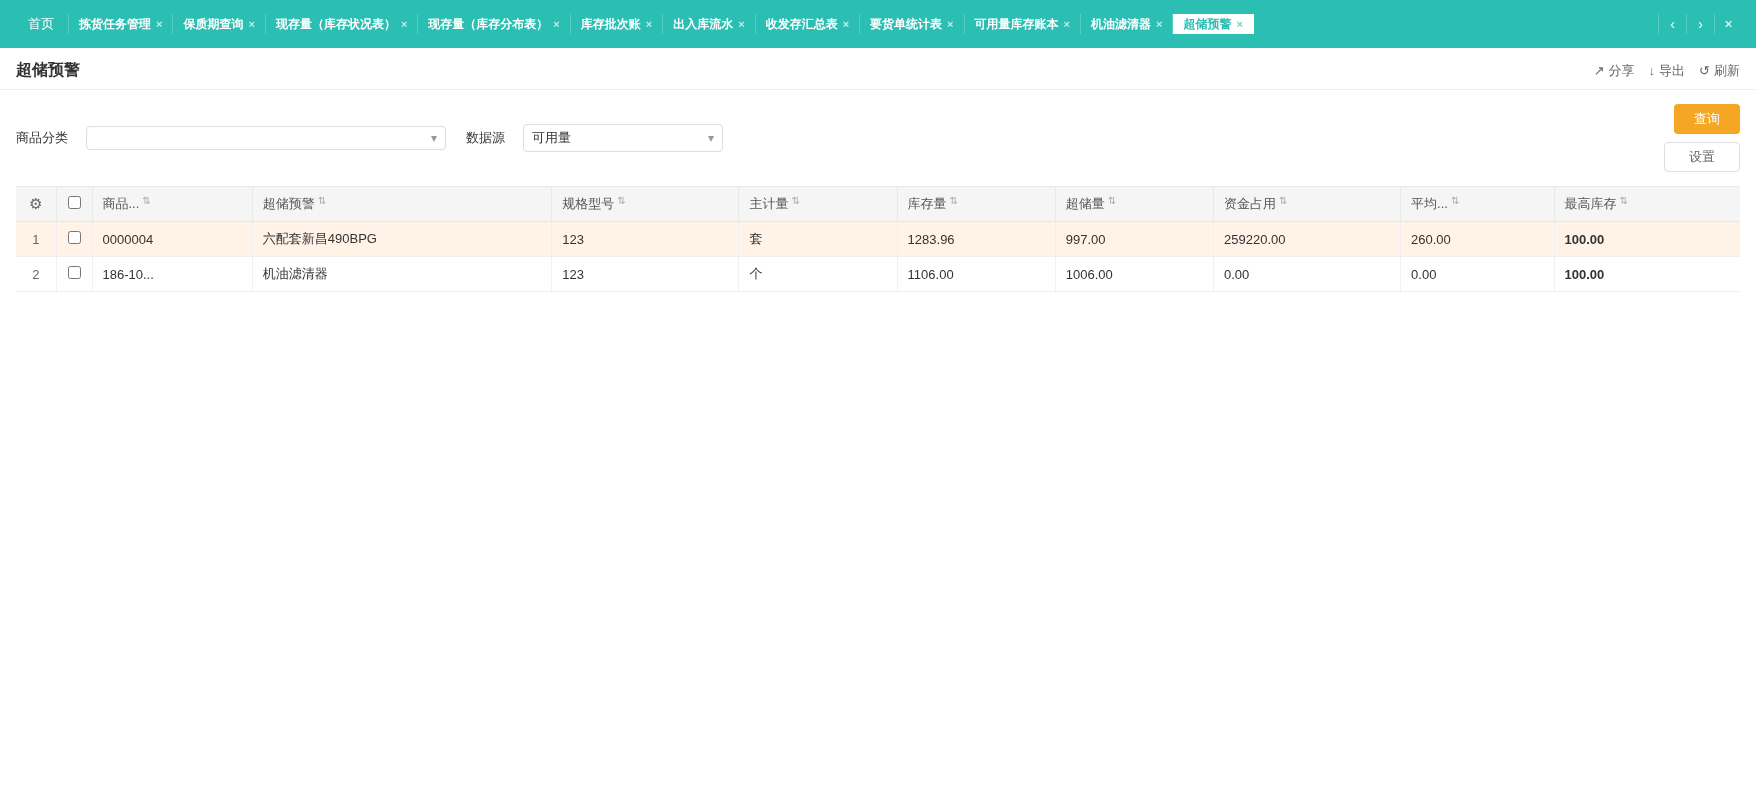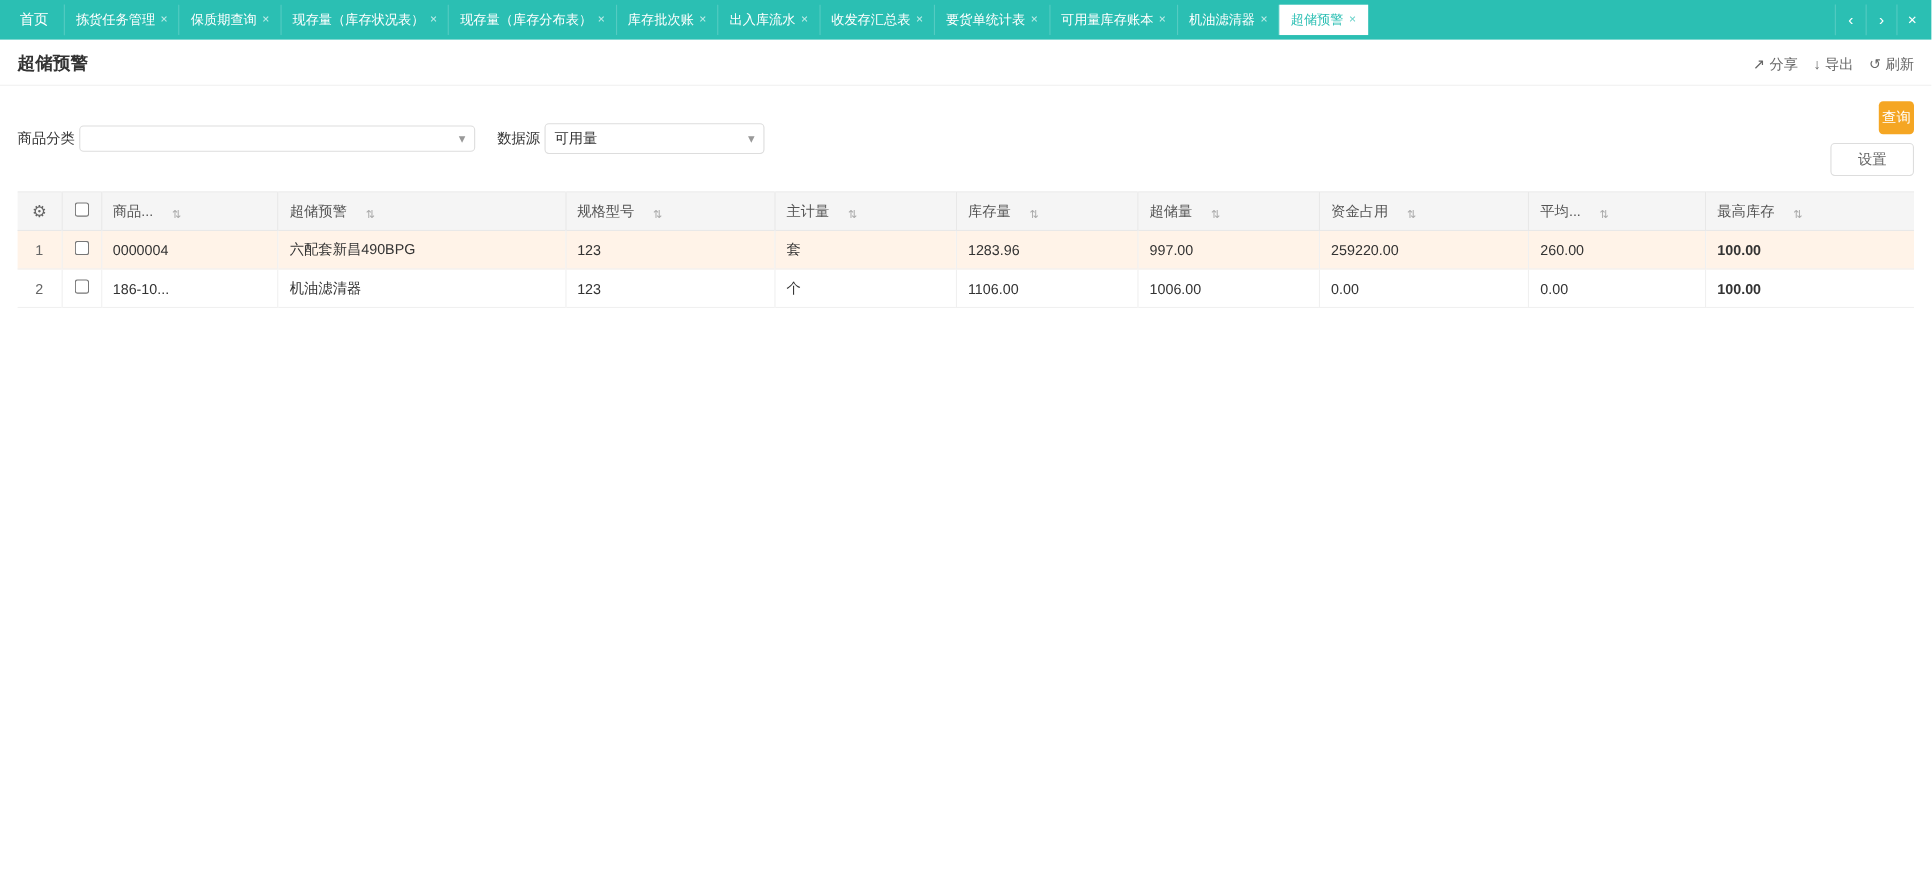--- a/index.html
+++ b/index.html
@@ -3,22 +3,22 @@
   <meta charset="utf-8">
   <style>
     * { box-sizing: border-box; margin: 0; padding: 0; }
     body { font-family: 'Microsoft YaHei', Arial, sans-serif; font-size: 13px; background: #fff; color: #333; overflow-x: hidden; }
 
     
     .top-nav {
       display: flex;
       align-items: center;
       background: #2bbfb3;
-      height: 36px;
-      padding: 4px;
+      height: 48px;
+      padding: 14px;
       overflow: hidden;
     }
     .nav-item {
       display: flex;
       align-items: center;
       padding: 0 10px;
       height: 100%;
       color: #fff;
       font-size: 12px;
       cursor: pointer;
@@ -92,21 +92,21 @@
     .filter-area {
       display: flex;
       align-items: center;
       padding: 14px 16px;
       gap: 20px;
       flex-wrap: wrap;
     }
     .filter-group {
       display: flex;
       align-items: center;
-      gap: 4px;
+      gap: 18px;
     }
     .filter-label {
       font-size: 13px;
       color: #333;
       white-space: nowrap;
     }
     .filter-select {
       display: flex;
       align-items: center;
       border: 1px solid #ddd;
@@ -125,21 +125,21 @@
     .filter-select .arrow-down {
       color: #999;
       font-size: 12px;
     }
 
     .btn-query {
       background: #f5a623;
       color: #fff;
       border: none;
       border-radius: 4px;
-      padding: 6px 3px;
+      padding: 6px 20px;
       font-size: 13px;
       cursor: pointer;
       margin-left: auto;
     }
     .btn-settings {
       background: #fff;
       color: #666;
       border: 1px solid #ddd;
       border-radius: 4px;
       padding: 5px 24px;
@@ -174,22 +174,22 @@
       text-align: left;
       color: #555;
       font-weight: normal;
       border-right: 1px solid #e8e8e8;
       white-space: nowrap;
     }
     thead th:last-child { border-right: none; }
     .th-sortable {
       cursor: pointer;
       display: flex;
-      align-items: flex-end;
-      gap: 17px;
+      align-items: flex-start;
+      gap: 3px;
     }
     .sort-icon { color: #aaa; font-size: 10px; }
 
     tbody tr {
       border-bottom: 1px solid #f0f0f0;
     }
     tbody tr.row-highlighted { background: #fff3e8; }
     tbody td {
       padding: 8px 10px;
       color: #333;
@@ -218,21 +218,21 @@
     .gear-icon { font-size: 15px; color: #666; cursor: pointer; }
   </style>
 </head>
 <body>
 
 <nav class="top-nav">
   <div class="nav-home">
     <span>首页</span>
   </div>
 
-  <div id="nav-tabs" style="display:flex;height:100%;overflow:hidden;">
+  <div id="nav-tabs" style="display:flex;height:100%;overflow:hidden;font-weight:bold;">
       <div class="nav-item">
         <span>拣货任务管理</span>
         <span class="close-x">×</span>
       </div>
       <div class="nav-item">
         <span>保质期查询</span>
         <span class="close-x">×</span>
       </div>
       <div class="nav-item">
         <span>现存量（库存状况表）</span>

